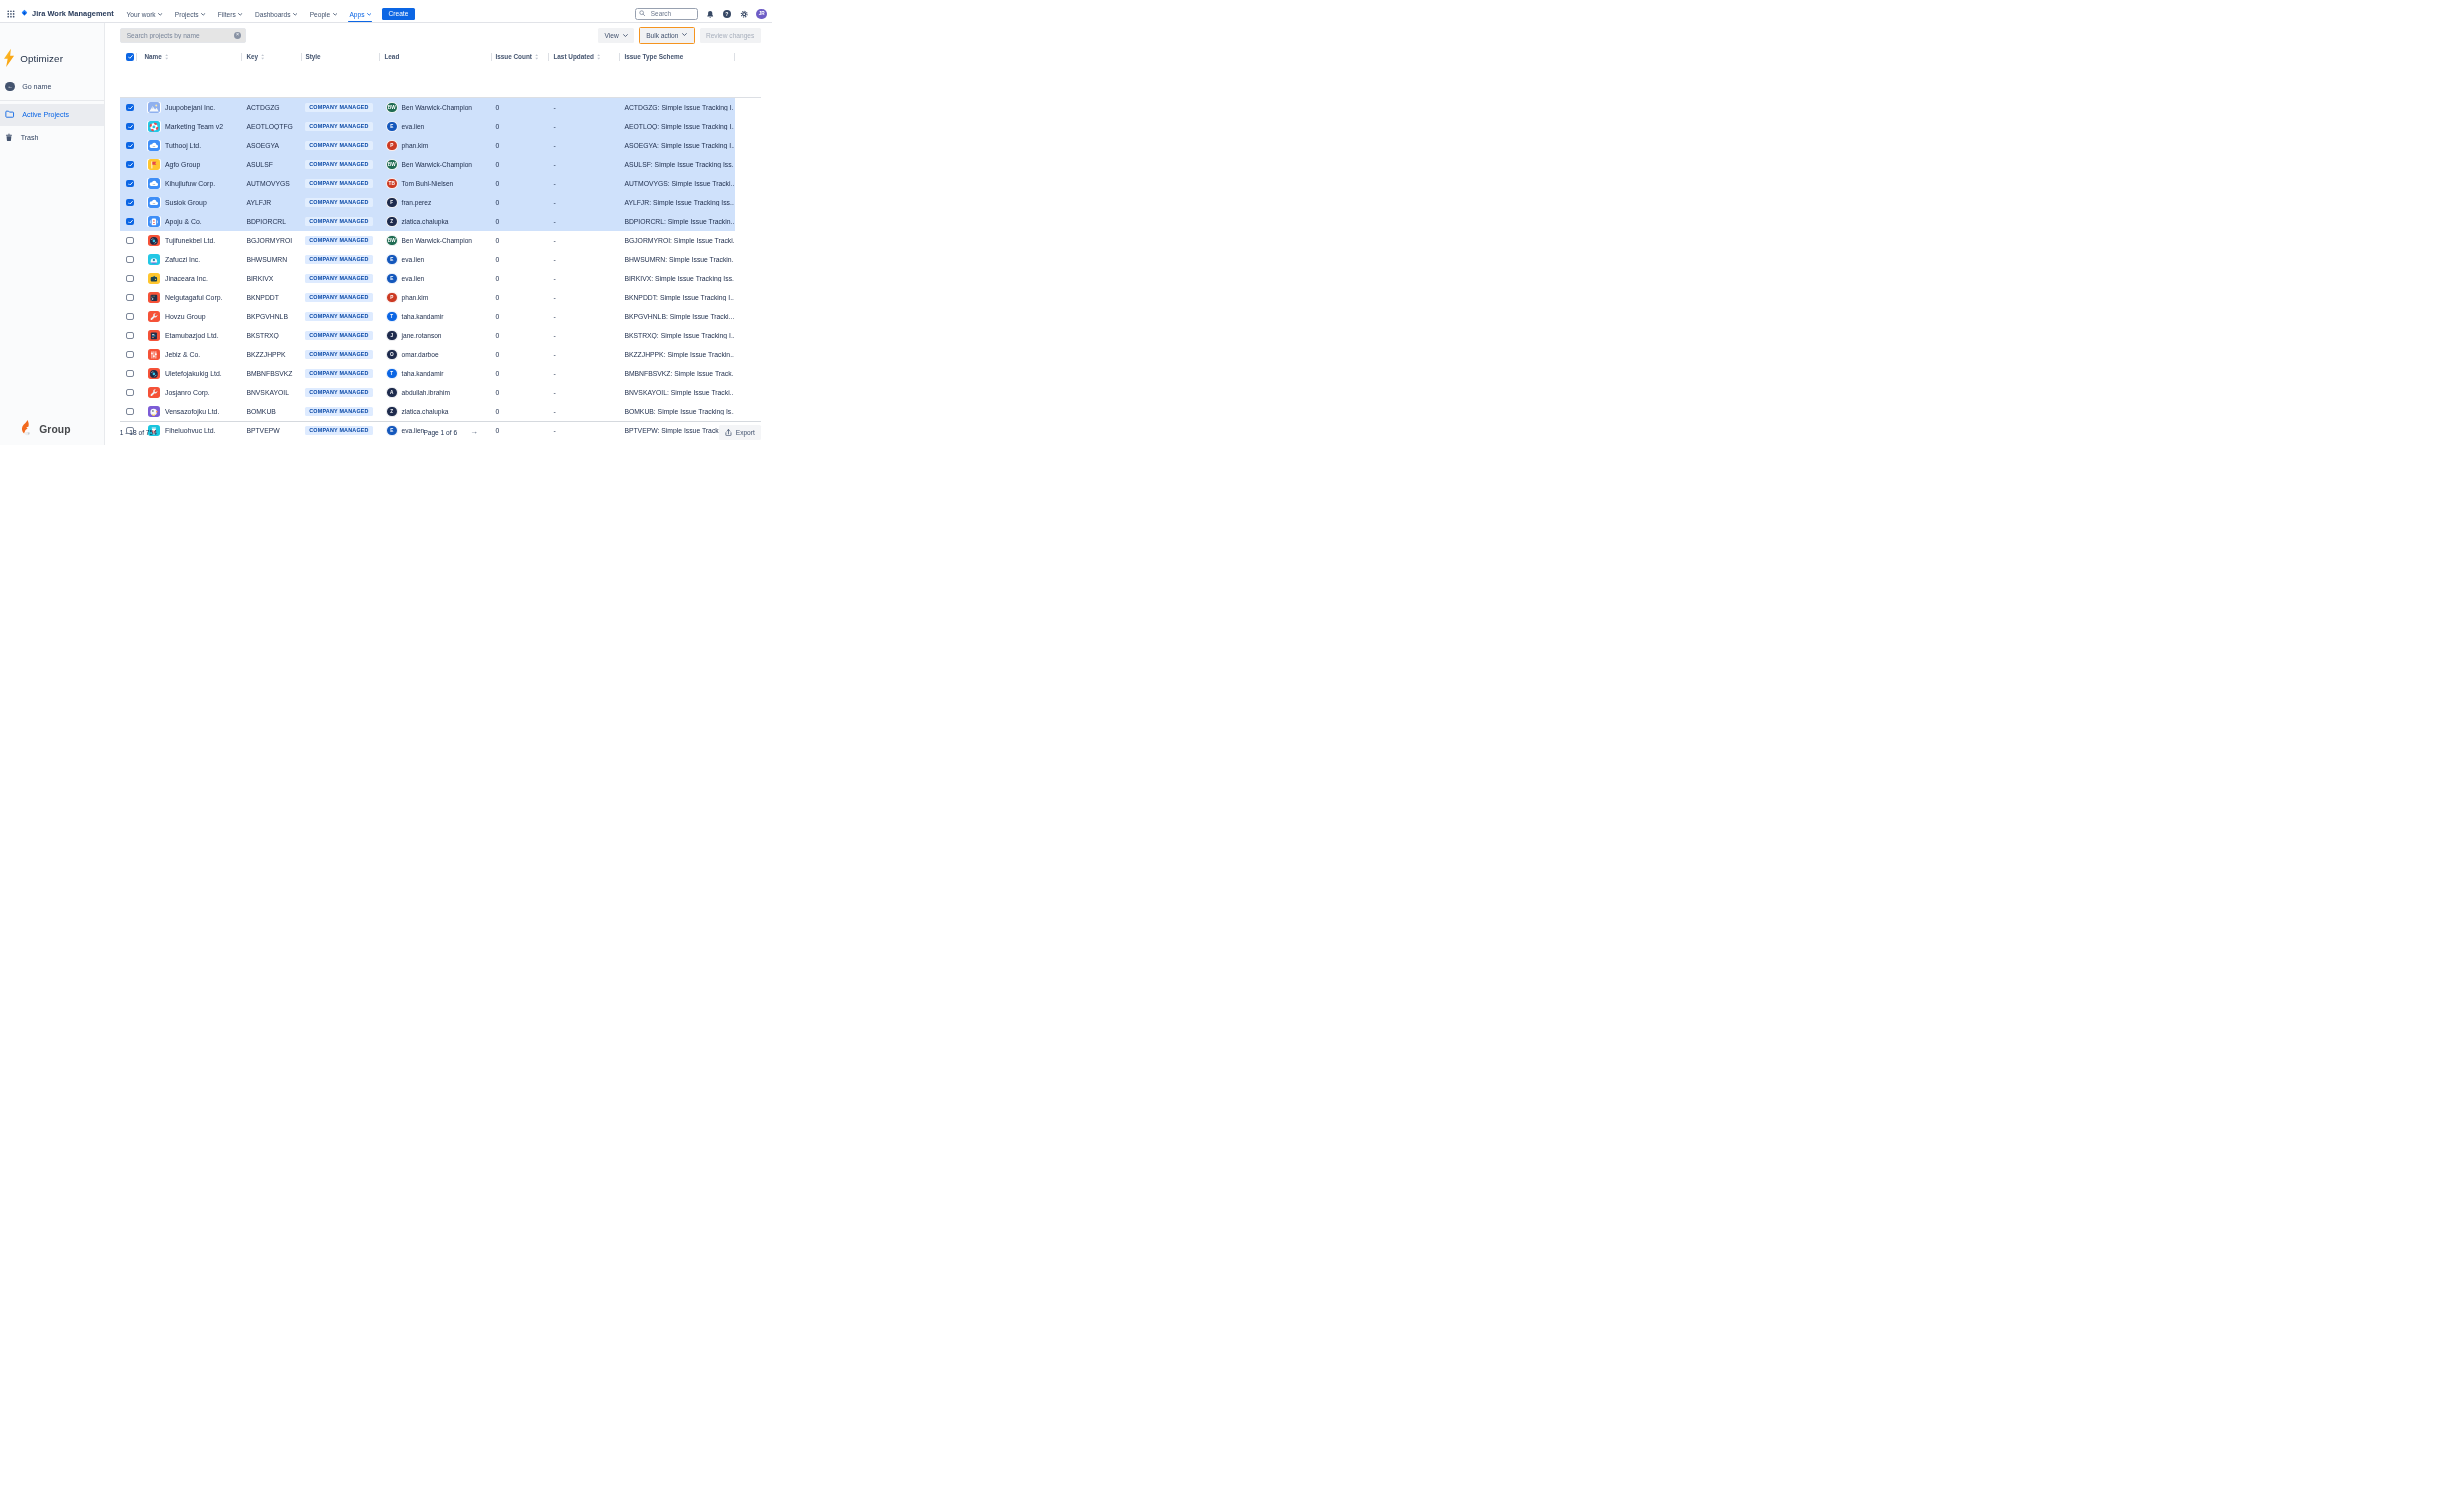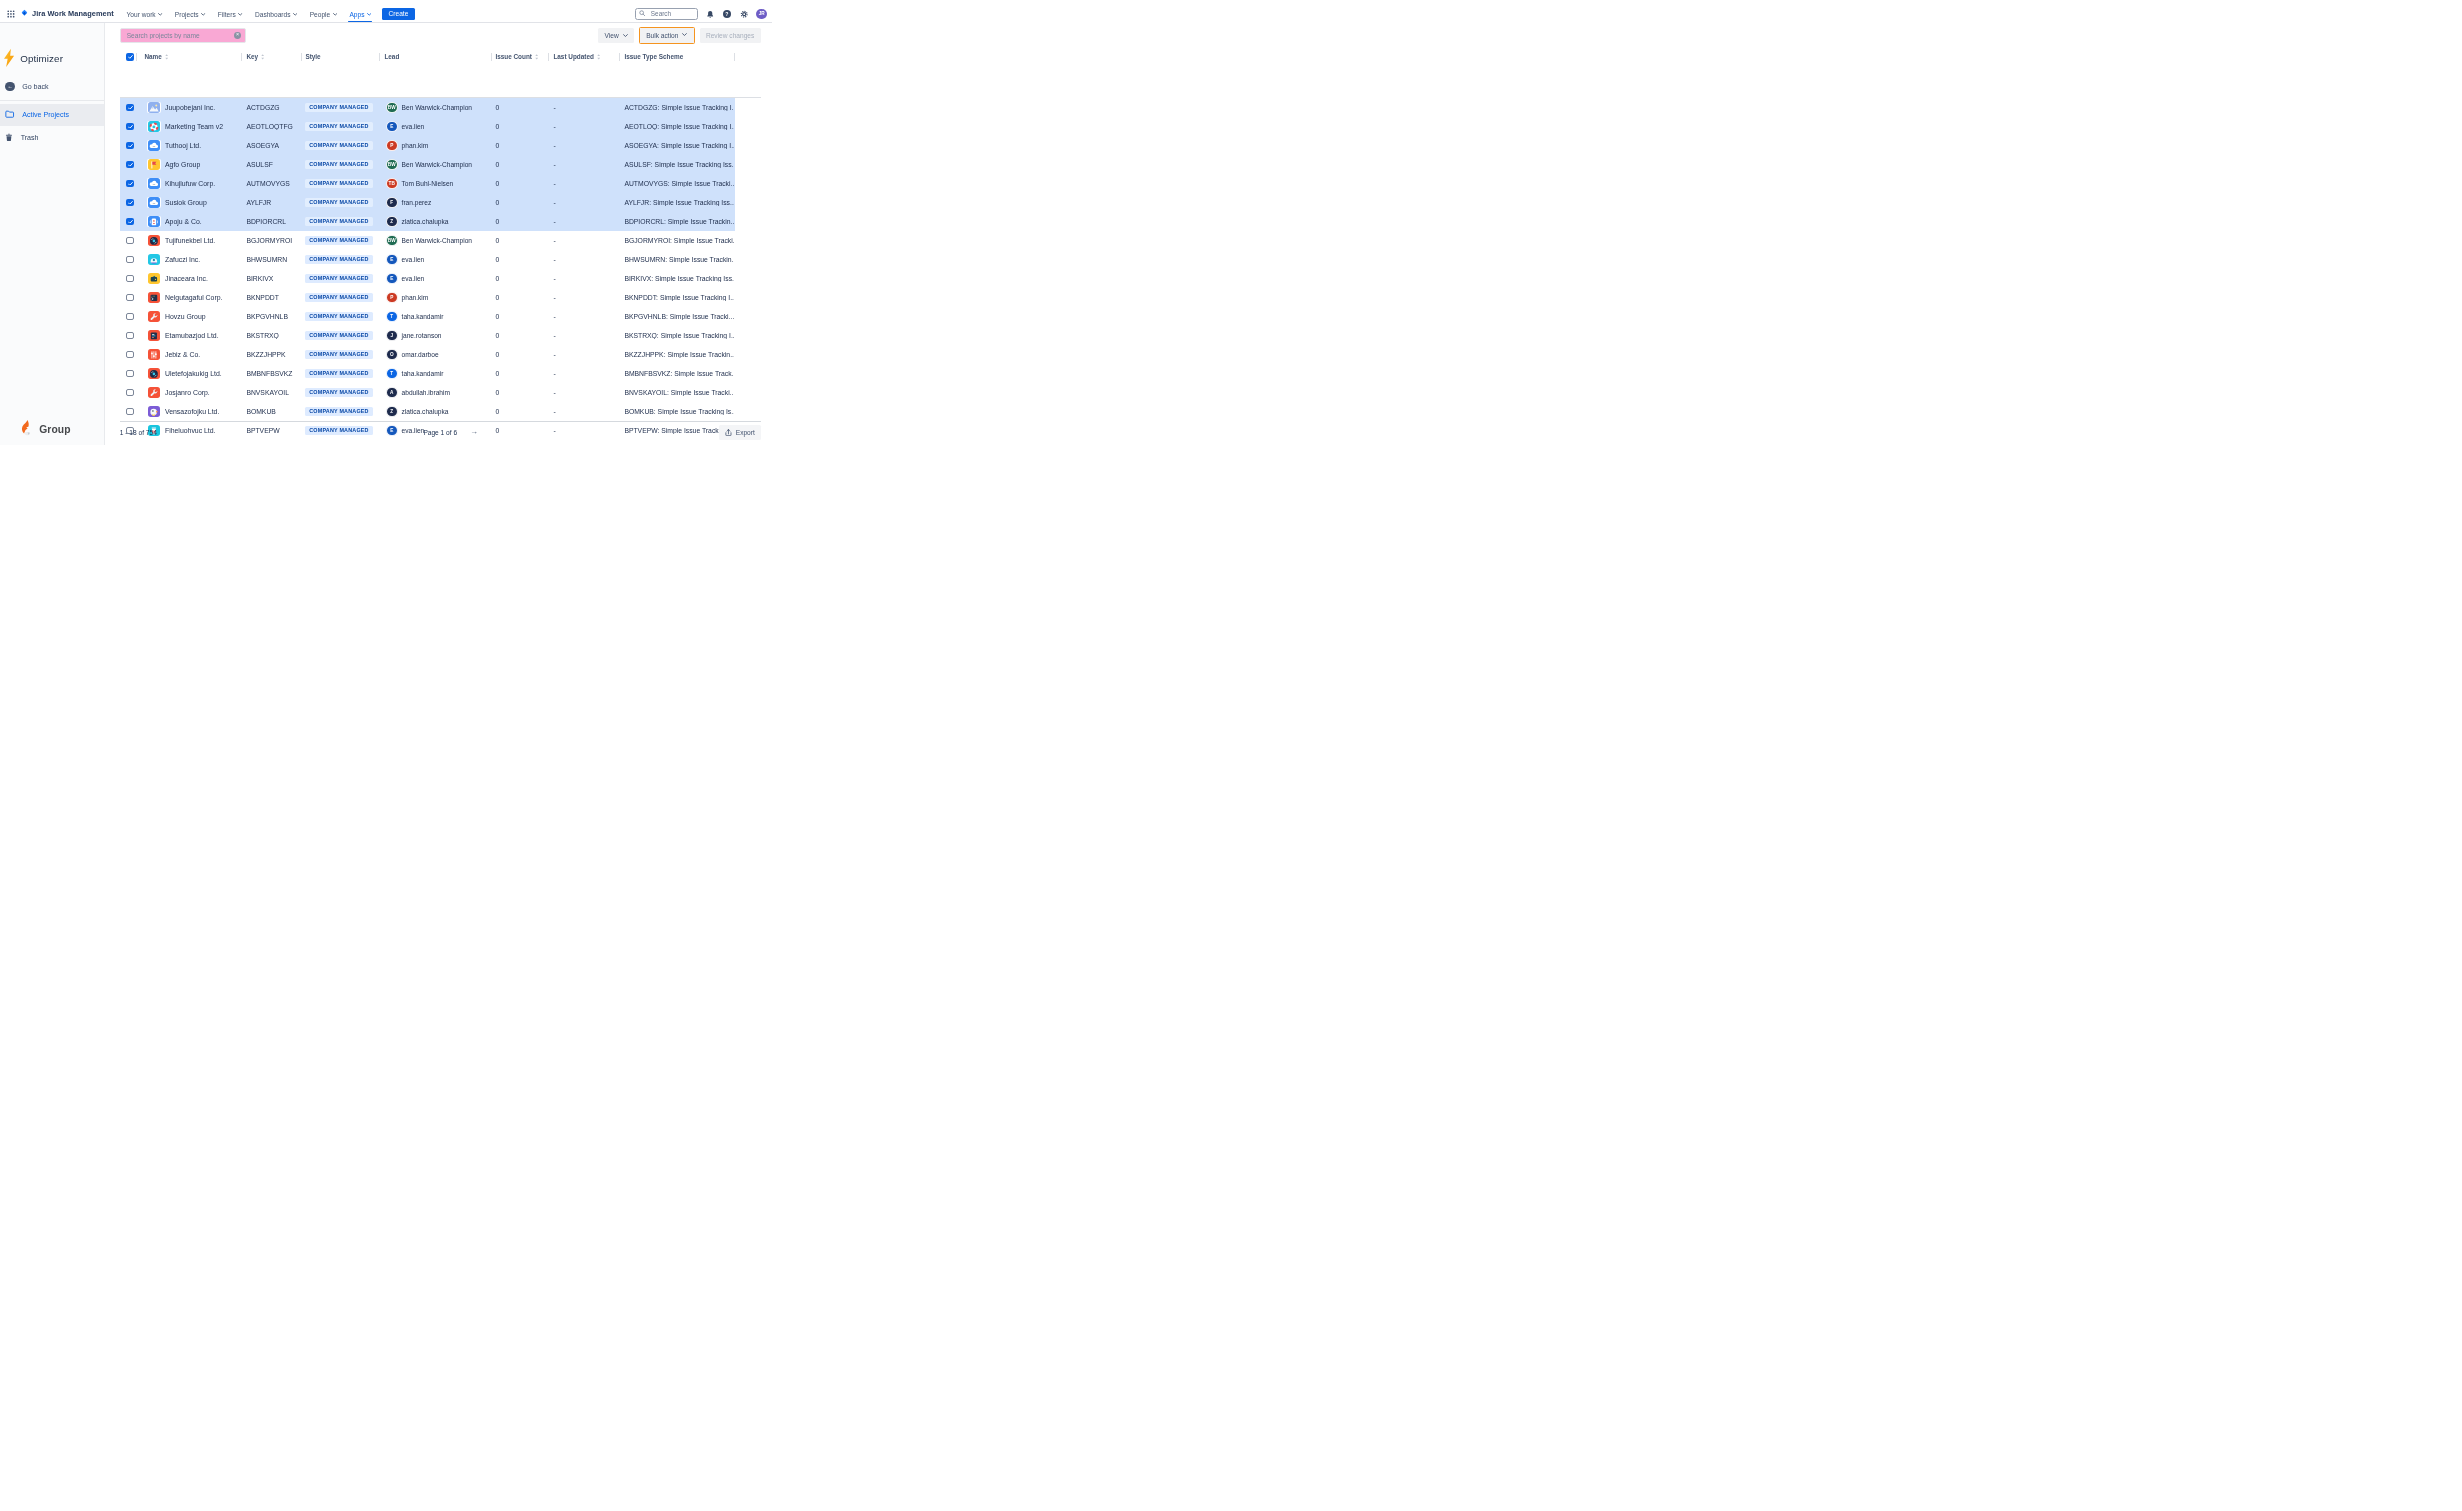--- a/index.html
+++ b/index.html
@@ -42,21 +42,21 @@
   .side-item{position:absolute;left:0;right:0.5px;height:21.7px;display:flex;align-items:center;gap:7.4px;
              padding-left:5.4px;box-sizing:border-box;cursor:pointer;font-size:7.1px;color:#344563;}
   .side-item.active{background:#EAECF0;color:#0C66E4;font-weight:500;}
   .side-item.item-0{top:87px;}
   .side-item.item-1{top:110px;}
   .side-footer{position:absolute;left:16.7px;bottom:4.9px;display:flex;align-items:center;gap:3.9px;}
   .side-footer-name{font-size:10.3px;font-weight:600;color:#46484B;letter-spacing:0.1px;}
   
   .main{position:absolute;top:17px;left:105px;right:0;bottom:0;background:#fff;}
   .proj-search{position:absolute;left:14.8px;top:10.8px;width:126px;height:14.8px;border:1px solid #E4E6EA;
-               border-radius:2px;background:#f9a8d4;display:flex;align-items:center;box-sizing:border-box;padding:0 3.9px;}
+               border-radius:2px;background:#e5e5e5;display:flex;align-items:center;box-sizing:border-box;padding:0 3.9px;}
   .proj-search input{border:none;outline:none;background:transparent;width:100%;font-size:6.6px;color:#44546E;
                      font-family:"Liberation Sans", sans-serif;}
   .proj-search input::placeholder{color:#7A869A;}
   .clear-icon{width:6.9px;height:6.9px;border-radius:50%;background:#8993A4;color:#fff;font-size:5.4px;line-height:1;
               display:flex;align-items:center;justify-content:center;cursor:pointer;flex:0 0 auto;}
   .toolbar-btns{position:absolute;right:11.3px;top:10.8px;display:flex;align-items:center;gap:4.9px;}
   .tb-btn{height:14.8px;background:#F1F2F4;border:none;border-radius:1.5px;color:#42526E;font-size:6.6px;
           font-weight:500;padding:0 6.4px;display:flex;align-items:center;gap:3.9px;cursor:pointer;
           font-family:"Liberation Sans", sans-serif;box-sizing:border-box;}
   .tb-btn.outlined{border:1.5px solid #F5941F;height:16.7px;margin:-1px 0;}
@@ -212,21 +212,21 @@
               <stop offset="1" stop-color="#F59300"></stop>
             </linearGradient>
           </defs>
         <path d="M15.5 1 L3.5 18.5 h6.3 L7.2 33 L21 13.5 h-6.8 Z" fill="url(#boltg)"></path>
       </svg>
     </span>
     <span class="side-brand-name">Optimizer</span>
   </div>
   <div class="goback">
     <span class="goback-circle">←</span>
-    <span class="goback-label">Go back</span>
+    <span class="goback-label">Go name</span>
   </div>
   <div class="side-divider"></div>
   <div class="side-item item-0 active">
     <span>
       <svg width="9.4" height="8.4" viewBox="0 0 22 19">
           <path d="M2 4.2 A1.8 1.8 0 0 1 3.8 2.4 h4.6 l2 2.2 h7.8 A1.8 1.8 0 0 1 20 6.4 v8.4 a1.8 1.8 0 0 1 -1.8 1.8 H3.8 A1.8 1.8 0 0 1 2 14.8 Z" fill="none" stroke="#0C66E4" stroke-width="2.1" stroke-linejoin="round"></path>
         </svg>
     </span>
     <span>Active Projects</span>
   </div>

